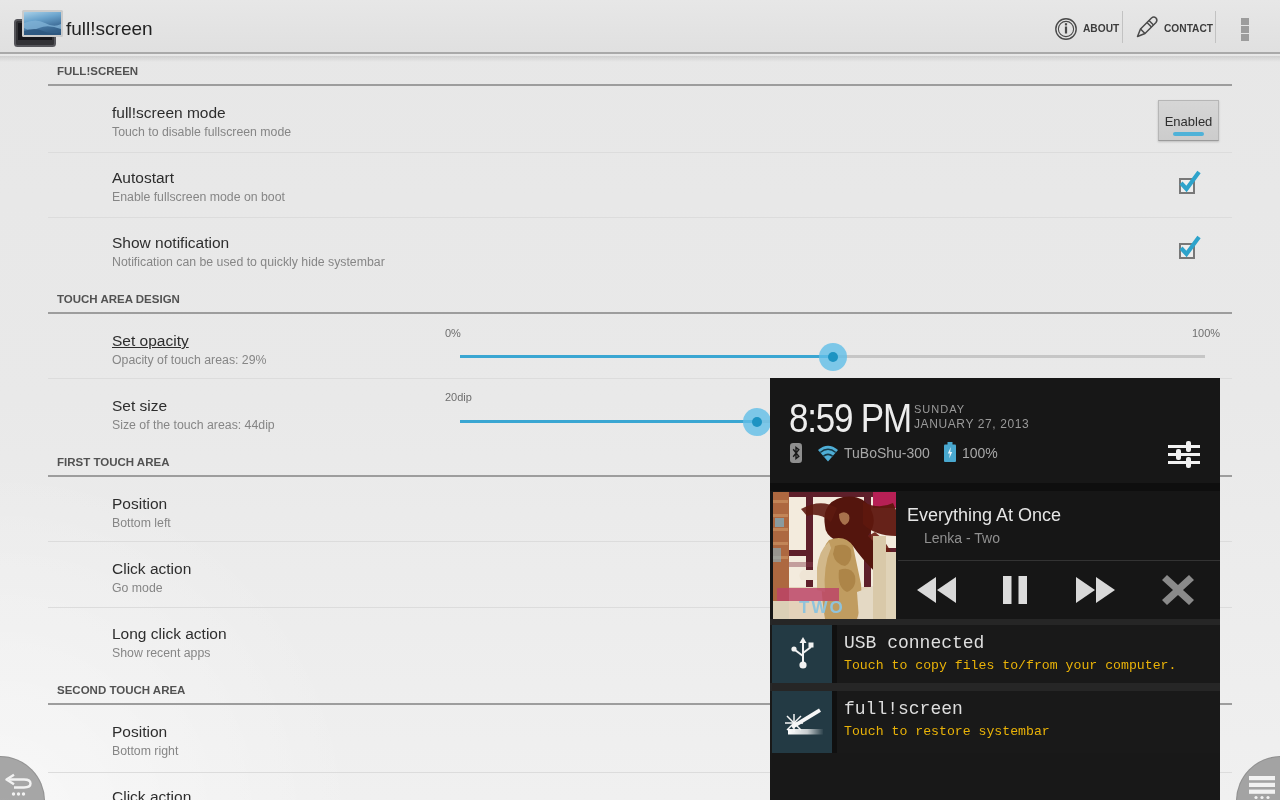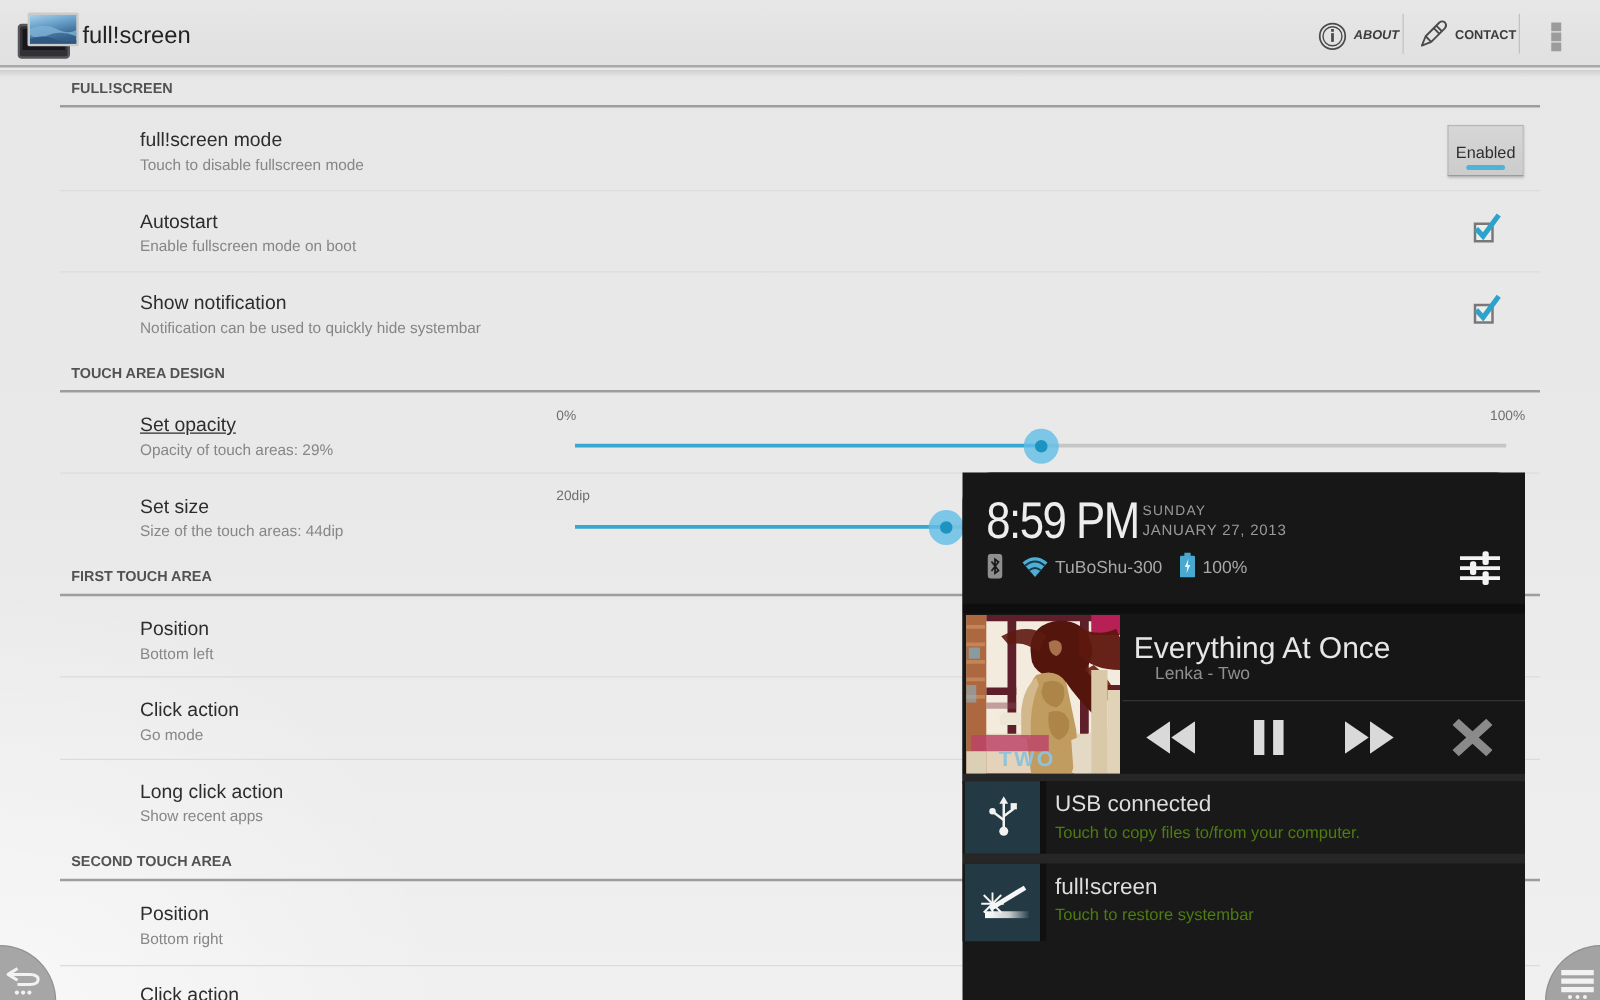--- a/index.html
+++ b/index.html
@@ -51,30 +51,30 @@
 
 #panel { position:absolute; left:770px; top:378px; width:450px; height:448px; background:#181818;border-radius:23px; }
 #phead { position:absolute; left:0; top:0; width:450px; height:105px; background:#171717; }
 #pclock { position:absolute; left:19px; top:16px; font-size:35px; color:#ededed; letter-spacing:-1.2px; transform:scaleY(1.18); transform-origin:left top; }
 .pdate { position:absolute; left:144px; color:#9a9a9a; letter-spacing:1px; }
 #pband { position:absolute; left:0; top:105px; width:450px; height:8px; background:#0e0e0e; }
 .pstatustext { color:#a8a8a8; font-size:14px; }
 
 
 #music { position:absolute; left:0; top:113px; width:450px; height:128px; background:#161616; }
-#mtitle { position:absolute; left:137px; top:14px; font-size:24px; color:#e6e6e6; }
+#mtitle { position:absolute; left:137px; top:14px; font-size:18px; color:#e6e6e6; }
 #msub { position:absolute; left:137px; top:39px; font-size:14px; color:#909090;margin-left:17px; }
 #mdiv { position:absolute; left:128px; top:69px; width:322px; height:1px; background:#333; }
 
 
-.nrow { position:absolute; left:0; width:450px; height:58px; background:#191919; }
+.nrow { position:absolute; left:0; width:450px; height:58px; background:#191919;font-family:Liberation Mono, monospace; }
 .nicon { position:absolute; left:2px; top:0; width:60px; height:58px; background:#233a44; }
 .nstrip { position:absolute; left:62px; top:0; width:5px; height:100%; background:#101010; }
 .ntitle { position:absolute; left:74px; top:8px; font-size:18px; color:#dedede; }
-.nsub { position:absolute; left:74px; top:33px; font-size:13.2px; color:#4d7c0f; }
+.nsub { position:absolute; left:74px; top:33px; font-size:13.2px; color:#eab308; }
 .ngap { position:absolute; left:0; width:450px; height:8px; background:#262626; }
 
 
 .tc { position:absolute; width:90px; height:90px; border-radius:50%; background:rgba(100,100,100,0.55); box-shadow:inset 0 0 0 1px rgba(70,70,70,0.2); }
 </style>
 </head>
 <body>
 <div id="screen">
 
   <div id="abar"></div>
@@ -96,21 +96,21 @@
     <path d="M10 25 Q21 21 29 25 T47 26 V29 H10 Z" fill="#2d567e" opacity="0.8"></path>
   </svg>
   <div id="apptitle">full!screen</div>
 
   <svg class="abs" style="left:1054px;top:17px;" width="24" height="24" viewBox="0 0 24 24">
     <circle cx="12" cy="12" r="10.2" fill="none" stroke="#4a4a4a" stroke-width="1.4"></circle>
     <circle cx="12" cy="12" r="7.6" fill="none" stroke="#4a4a4a" stroke-width="1.1"></circle>
     <rect x="10.9" y="9.5" width="2.2" height="7" fill="#4a4a4a"></rect>
     <rect x="10.9" y="6.2" width="2.2" height="2.2" fill="#4a4a4a"></rect>
   </svg>
-  <div class="abtext" style="left:1083px;font-style:italic;">ABOUT</div>
+  <div class="abtext" style="left:1083px;">ABOUT</div>
   <div class="abdiv" style="left:1122px;"></div>
   <svg class="abs" style="left:1132px;top:13px;" width="29" height="29" viewBox="0 0 29 29">
     <g fill="none" stroke="#4a4a4a" stroke-width="1.5" stroke-linejoin="round">
       <path d="M5.5 23.5 L8.5 16 L19.5 5 Q21.8 3.2 24 5 Q25.8 7.2 24 9.5 L13 20.5 L5.5 23.5 Z"></path>
       <path d="M17 7.5 L21.5 12"></path>
       <path d="M15 9.5 L19.5 14"></path>
       <path d="M8.5 16 L13 20.5"></path>
     </g>
   </svg>
   <div class="abtext" style="left:1164px;">CONTACT</div>

